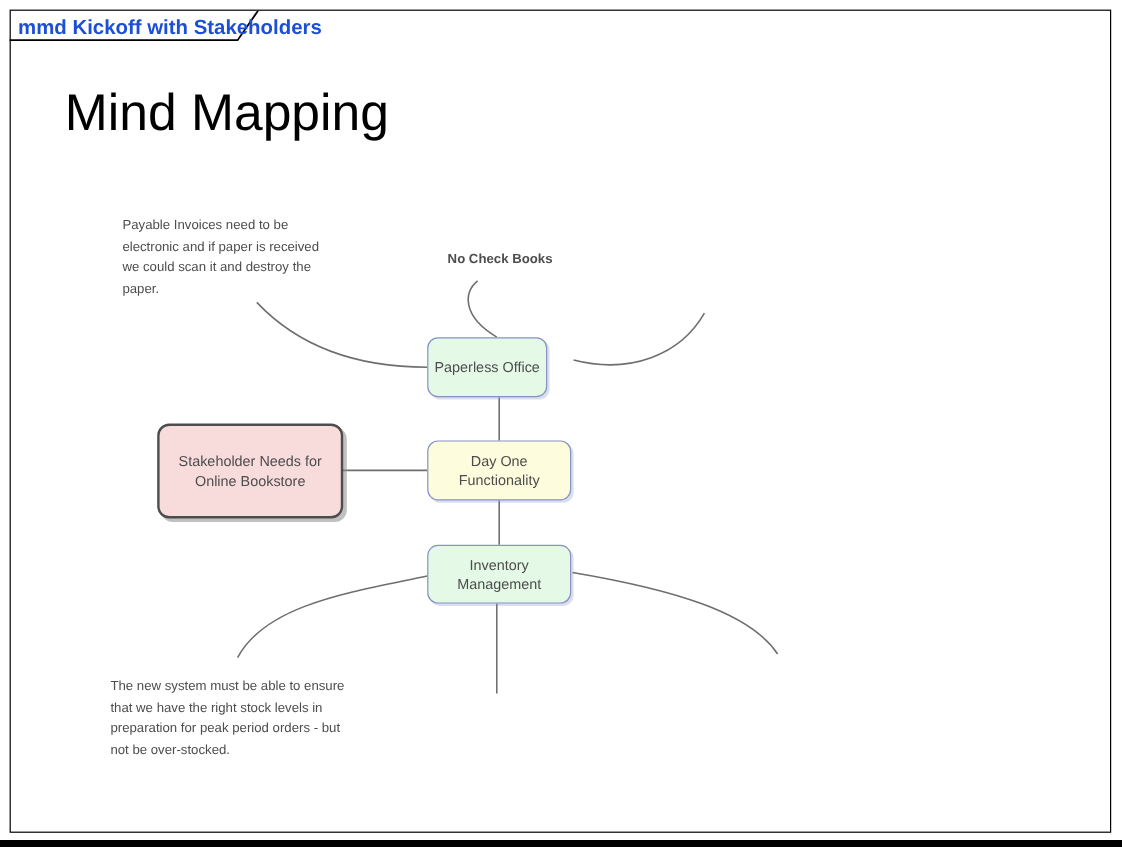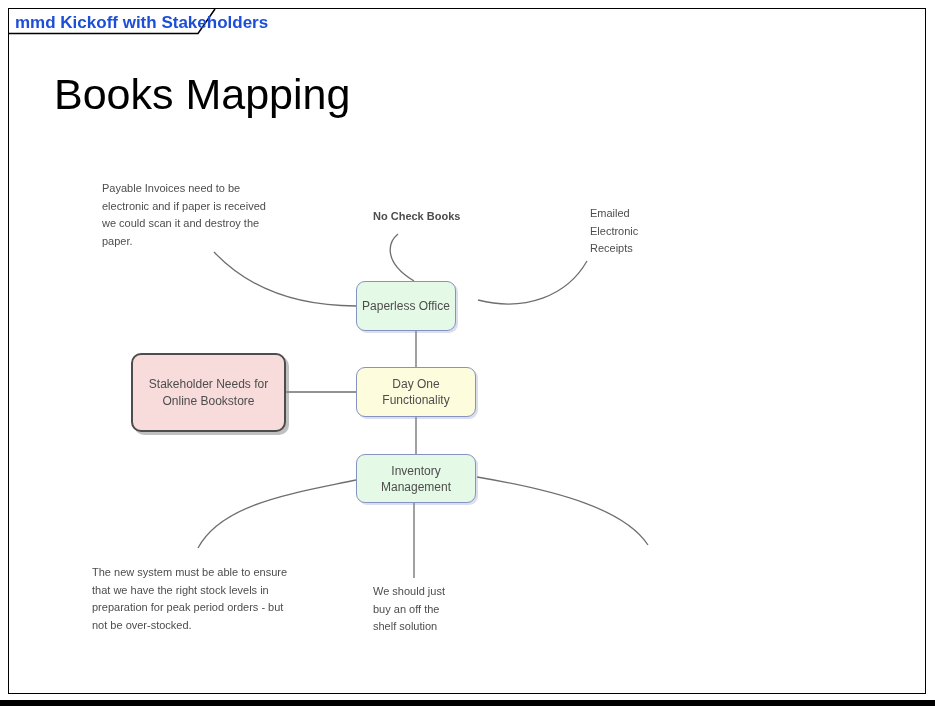--- a/index.html
+++ b/index.html
@@ -72,36 +72,34 @@
       <path d="M 477 477 C 560 491, 625 510, 648 545"></path>
     </g>
   </svg>
 
   <div class="frame"></div>
   <svg class="tab-svg" width="212" height="27">
     <path d="M 0 24.5 L 190 24.5 L 207 0" fill="#ffffff" stroke="#000000" stroke-width="1.5"></path>
   </svg>
   <div class="tab-label">mmd Kickoff with Stakeholders</div>
 
-  <div class="title">Books Mapping</div>
+  <div class="title">Mind Mapping</div>
 
   <div class="node node-central node-stakeholder">
     <span>Stakeholder Needs for Online Bookstore</span>
   </div>
   <div class="node node-green node-paperless">
     <span>Paperless Office</span>
   </div>
   <div class="node node-green node-inventory">
     <span>Inventory Management</span>
   </div>
   <div class="node node-yellow node-dayone">
     <span>Day One Functionality</span>
   </div>
 
   <div class="annotation ann-payable">Payable Invoices need to be electronic and if paper is received we could scan it and destroy the paper.</div>
   <div class="annotation ann-nocheck">No Check Books</div>
-  <div class="annotation ann-emailed">Emailed Electronic Receipts</div>
   <div class="annotation ann-stock">The new system must be able to ensure that we have the right stock levels in preparation for peak period orders - but not be over-stocked.</div>
-  <div class="annotation ann-shelf">We should just buy an off the shelf solution</div>
 
   <div class="bottom-edge"></div>
 
 </div>
 
 </body></html>

